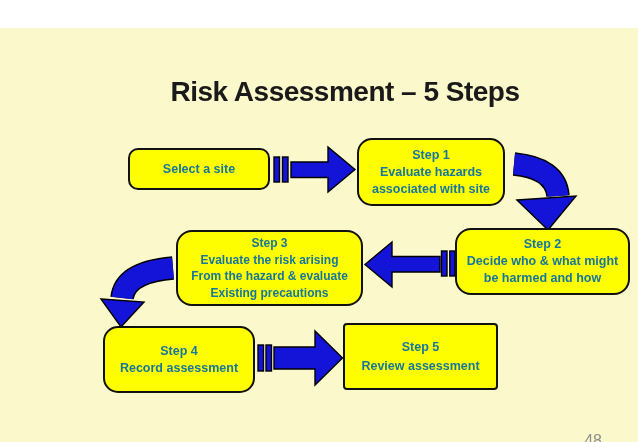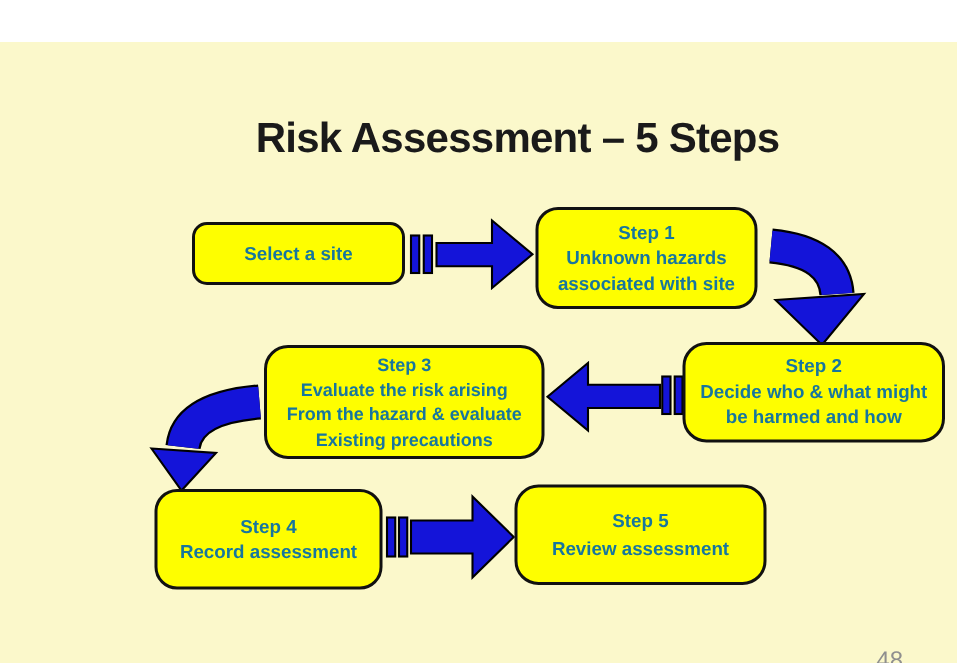--- a/index.html
+++ b/index.html
@@ -40,21 +40,21 @@
     text-align:center;
     box-sizing:border-box;
     white-space:nowrap;
   }
   .bl{width:100%;}
   .box-select{left:128px;top:120px;width:142px;height:42px;border-radius:10px;font-size:12.5px;line-height:15px;}
   .box-step1 {left:357px;top:110px;width:148px;height:68px;border-radius:15px;font-size:12.5px;line-height:17px;text-align:center;}
   .box-step2 {left:455px;top:200px;width:175px;height:67px;border-radius:16px;font-size:12.5px;line-height:17px;}
   .box-step3 {left:176px;top:202px;width:187px;height:76px;border-radius:16px;font-size:12px;line-height:16.5px;justify-content:center;}
   .box-step4 {left:103px;top:298px;width:152px;height:67px;border-radius:15px;font-size:12.5px;line-height:17px;}
-  .box-step5 {left:343px;top:295px;width:168px;height:67px;border-radius:16px;font-size:12.5px;line-height:19px;}
+  .box-step5 {left:343px;top:295px;width:155px;height:67px;border-radius:4px;font-size:12.5px;line-height:19px;}
   .page-num{
     position:absolute;right:36px;top:404px;
     font-size:16px;color:var(--page-number-text);
   }
 </style>
 </head>
 <body>
 
 <div class="slide">
 
@@ -92,21 +92,21 @@
       <path d="M274,319 L315,319 L315,303 L342.5,330 L315,357 L315,341 L274,341 Z"></path>
     </g>
   </svg>
 
   <div class="box box-select">
     <div class="bl">Select a site</div>
   </div>
 
   <div class="box box-step1">
     <div class="bl">Step 1</div>
-    <div class="bl">Unknown hazards</div>
+    <div class="bl">Evaluate hazards</div>
     <div class="bl">associated with site</div>
   </div>
 
   <div class="box box-step2">
     <div class="bl">Step 2</div>
     <div class="bl">Decide who &amp; what might</div>
     <div class="bl">be harmed and how</div>
   </div>
 
   <div class="box box-step3">

